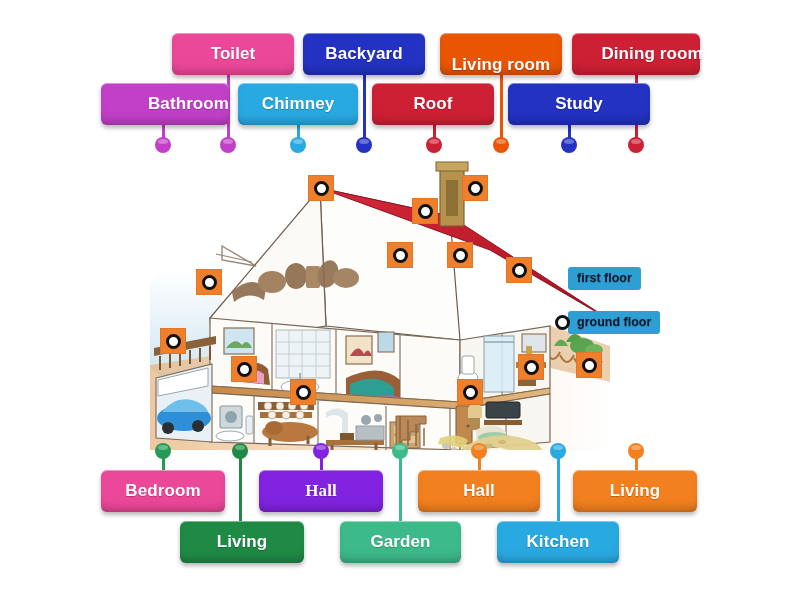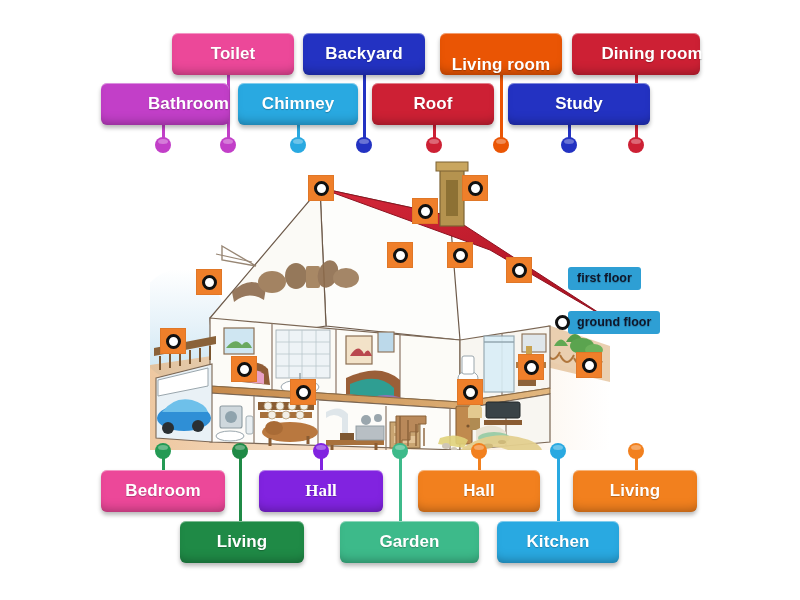--- a/index.html
+++ b/index.html
@@ -340,21 +340,21 @@
       <div class="chip" style="background: rgb(31, 138, 70); left: 180px; top: 521px; width: 124px;">
         <span>Living</span>
       </div>
       <div class="leader" style="background: rgb(129, 35, 224); left: 320px; top: 451px; height: 23px;"></div>
       <div class="pin" style="background: rgb(129, 35, 224); left: 313px; top: 443px;"></div>
       <div class="chip" style="background: rgb(129, 35, 224); left: 259px; top: 470px; width: 124px; font-family: Liberation Serif, serif;">
         <span>Hall</span>
       </div>
       <div class="leader" style="background: rgb(61, 186, 138); left: 399px; top: 451px; height: 74px;"></div>
       <div class="pin" style="background: rgb(61, 186, 138); left: 392px; top: 443px;"></div>
-      <div class="chip" style="background: rgb(61, 186, 138); left: 340px; top: 521px; width: 139px;">
+      <div class="chip" style="background: rgb(61, 186, 138); left: 340px; top: 521px; width: 121px;">
         <span>Garden</span>
       </div>
       <div class="leader" style="background: rgb(242, 128, 30); left: 478px; top: 451px; height: 23px;"></div>
       <div class="pin" style="background: rgb(242, 128, 30); left: 471px; top: 443px;"></div>
       <div class="chip" style="background: rgb(242, 128, 30); left: 418px; top: 470px; width: 122px;">
         <span>Hall</span>
       </div>
       <div class="leader" style="background: rgb(41, 169, 225); left: 557px; top: 451px; height: 74px;"></div>
       <div class="pin" style="background: rgb(41, 169, 225); left: 550px; top: 443px;"></div>
       <div class="chip" style="background: rgb(41, 169, 225); left: 497px; top: 521px; width: 122px;">

